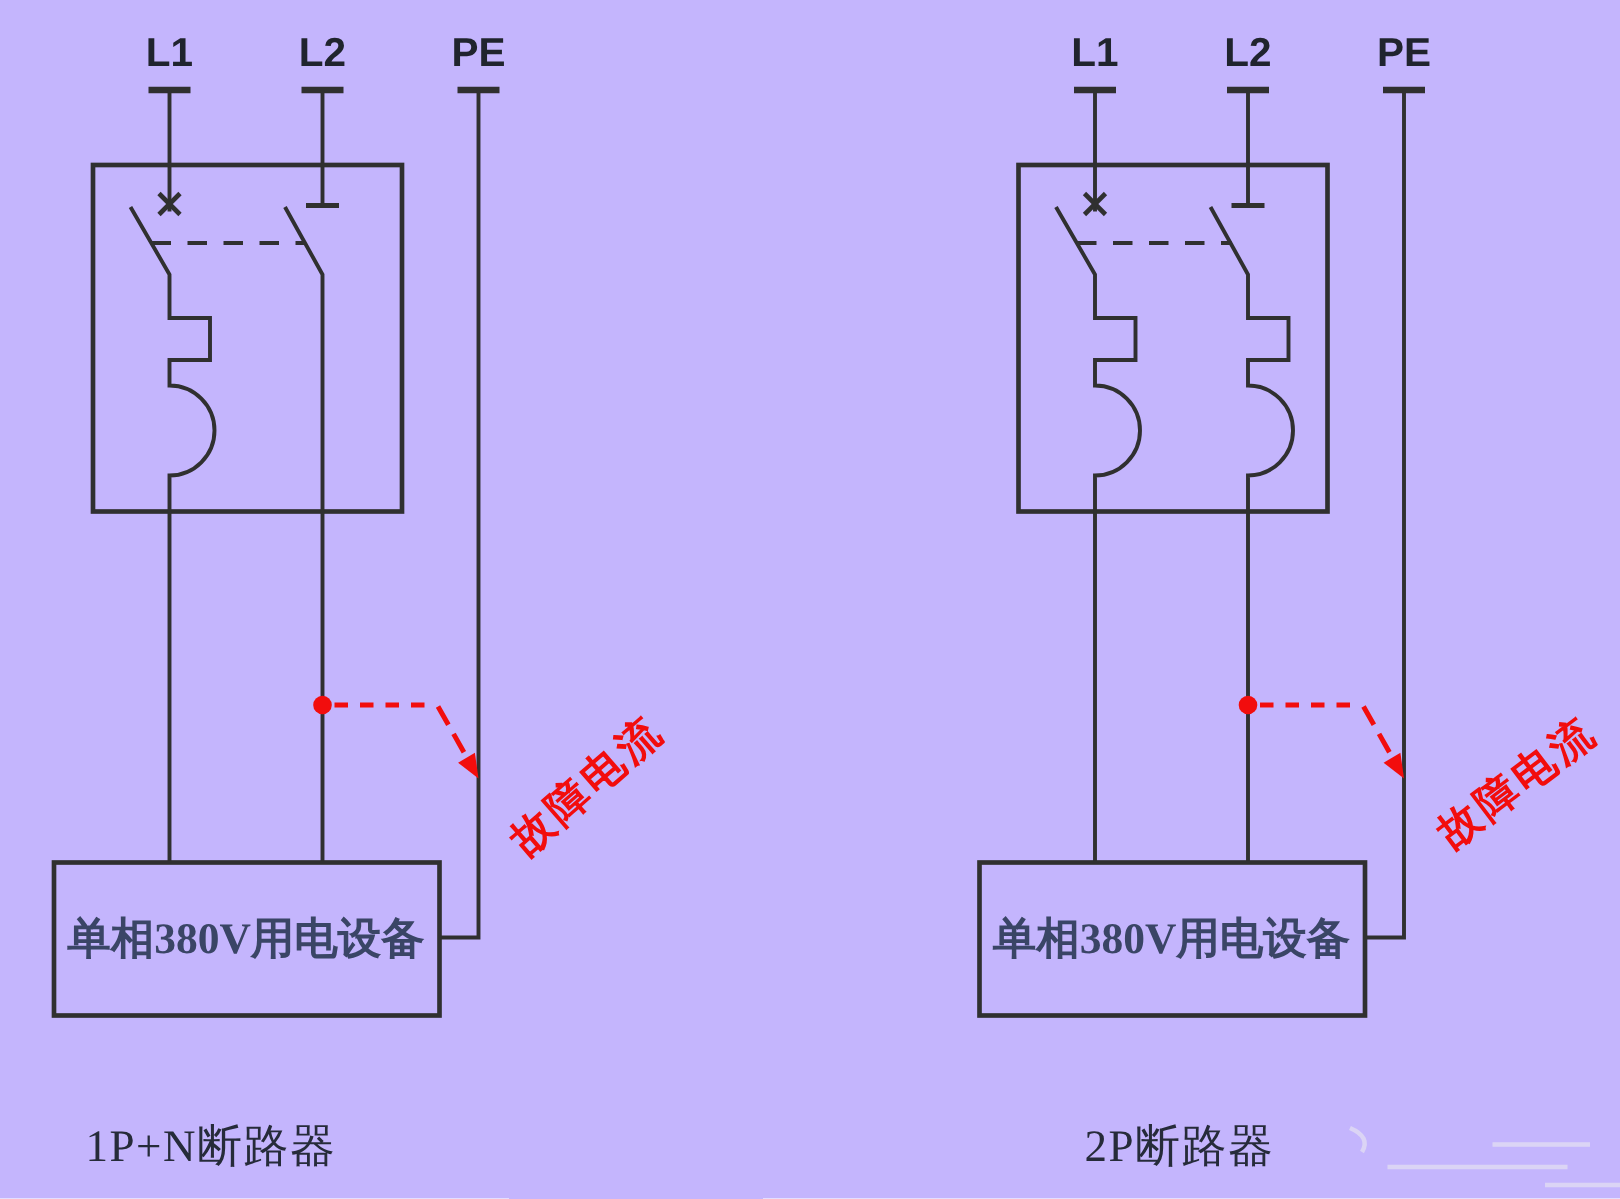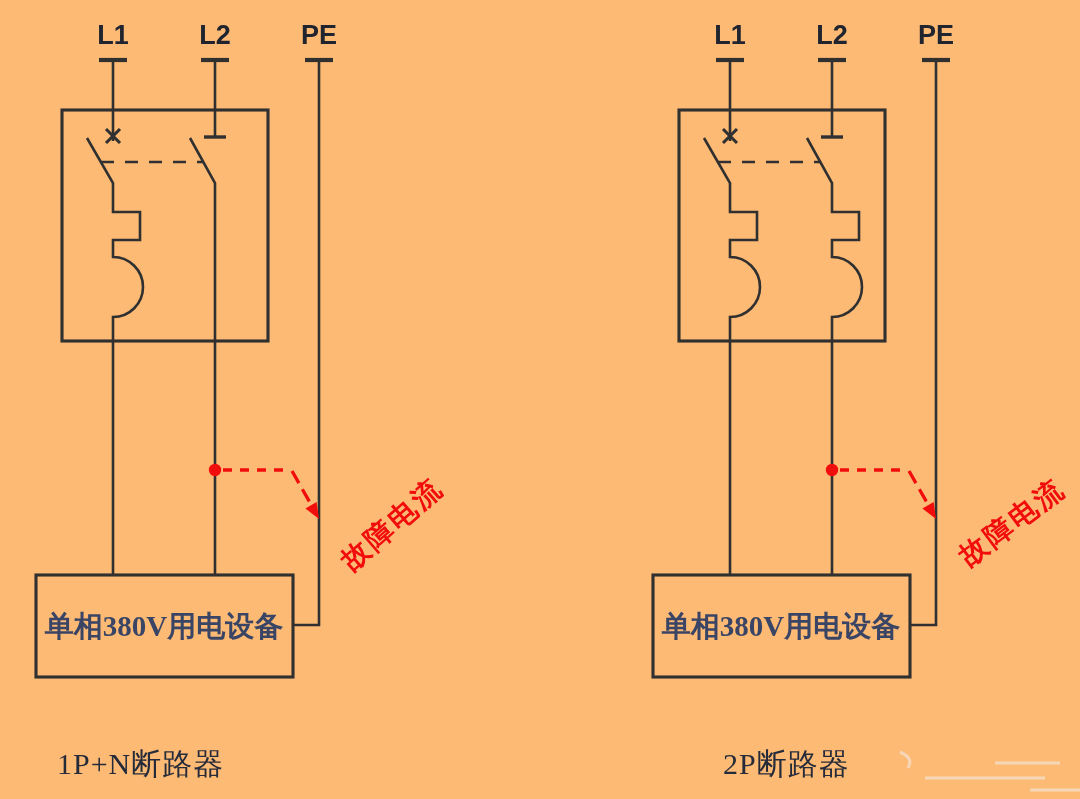--- a/index.html
+++ b/index.html
@@ -5,21 +5,21 @@
   html, body {
     margin: 0;
     padding: 0;
     background: #ffffff;
     font-family: "Liberation Sans", sans-serif;
   }
   #stage {
     position: relative;
     width: 1080px;
     height: 799px;
-    background: #fdba74;
+    background: #c4b5fd;
     overflow: hidden;
   }
   svg { display: block; }
 
   
   .ln       { stroke: var(--line, #303030); fill: none; stroke-width: 2.6px; stroke-linecap: butt; }
   .ln-join  { stroke-linejoin: miter; }
   .bar      { stroke: var(--line, #303030); fill: none; stroke-width: 4.2px; }
   .cbar     { stroke: var(--line, #303030); fill: none; stroke-width: 3.4px; }
   .boxln    { stroke: var(--line, #303030); fill: none; stroke-width: 3.1px; }

